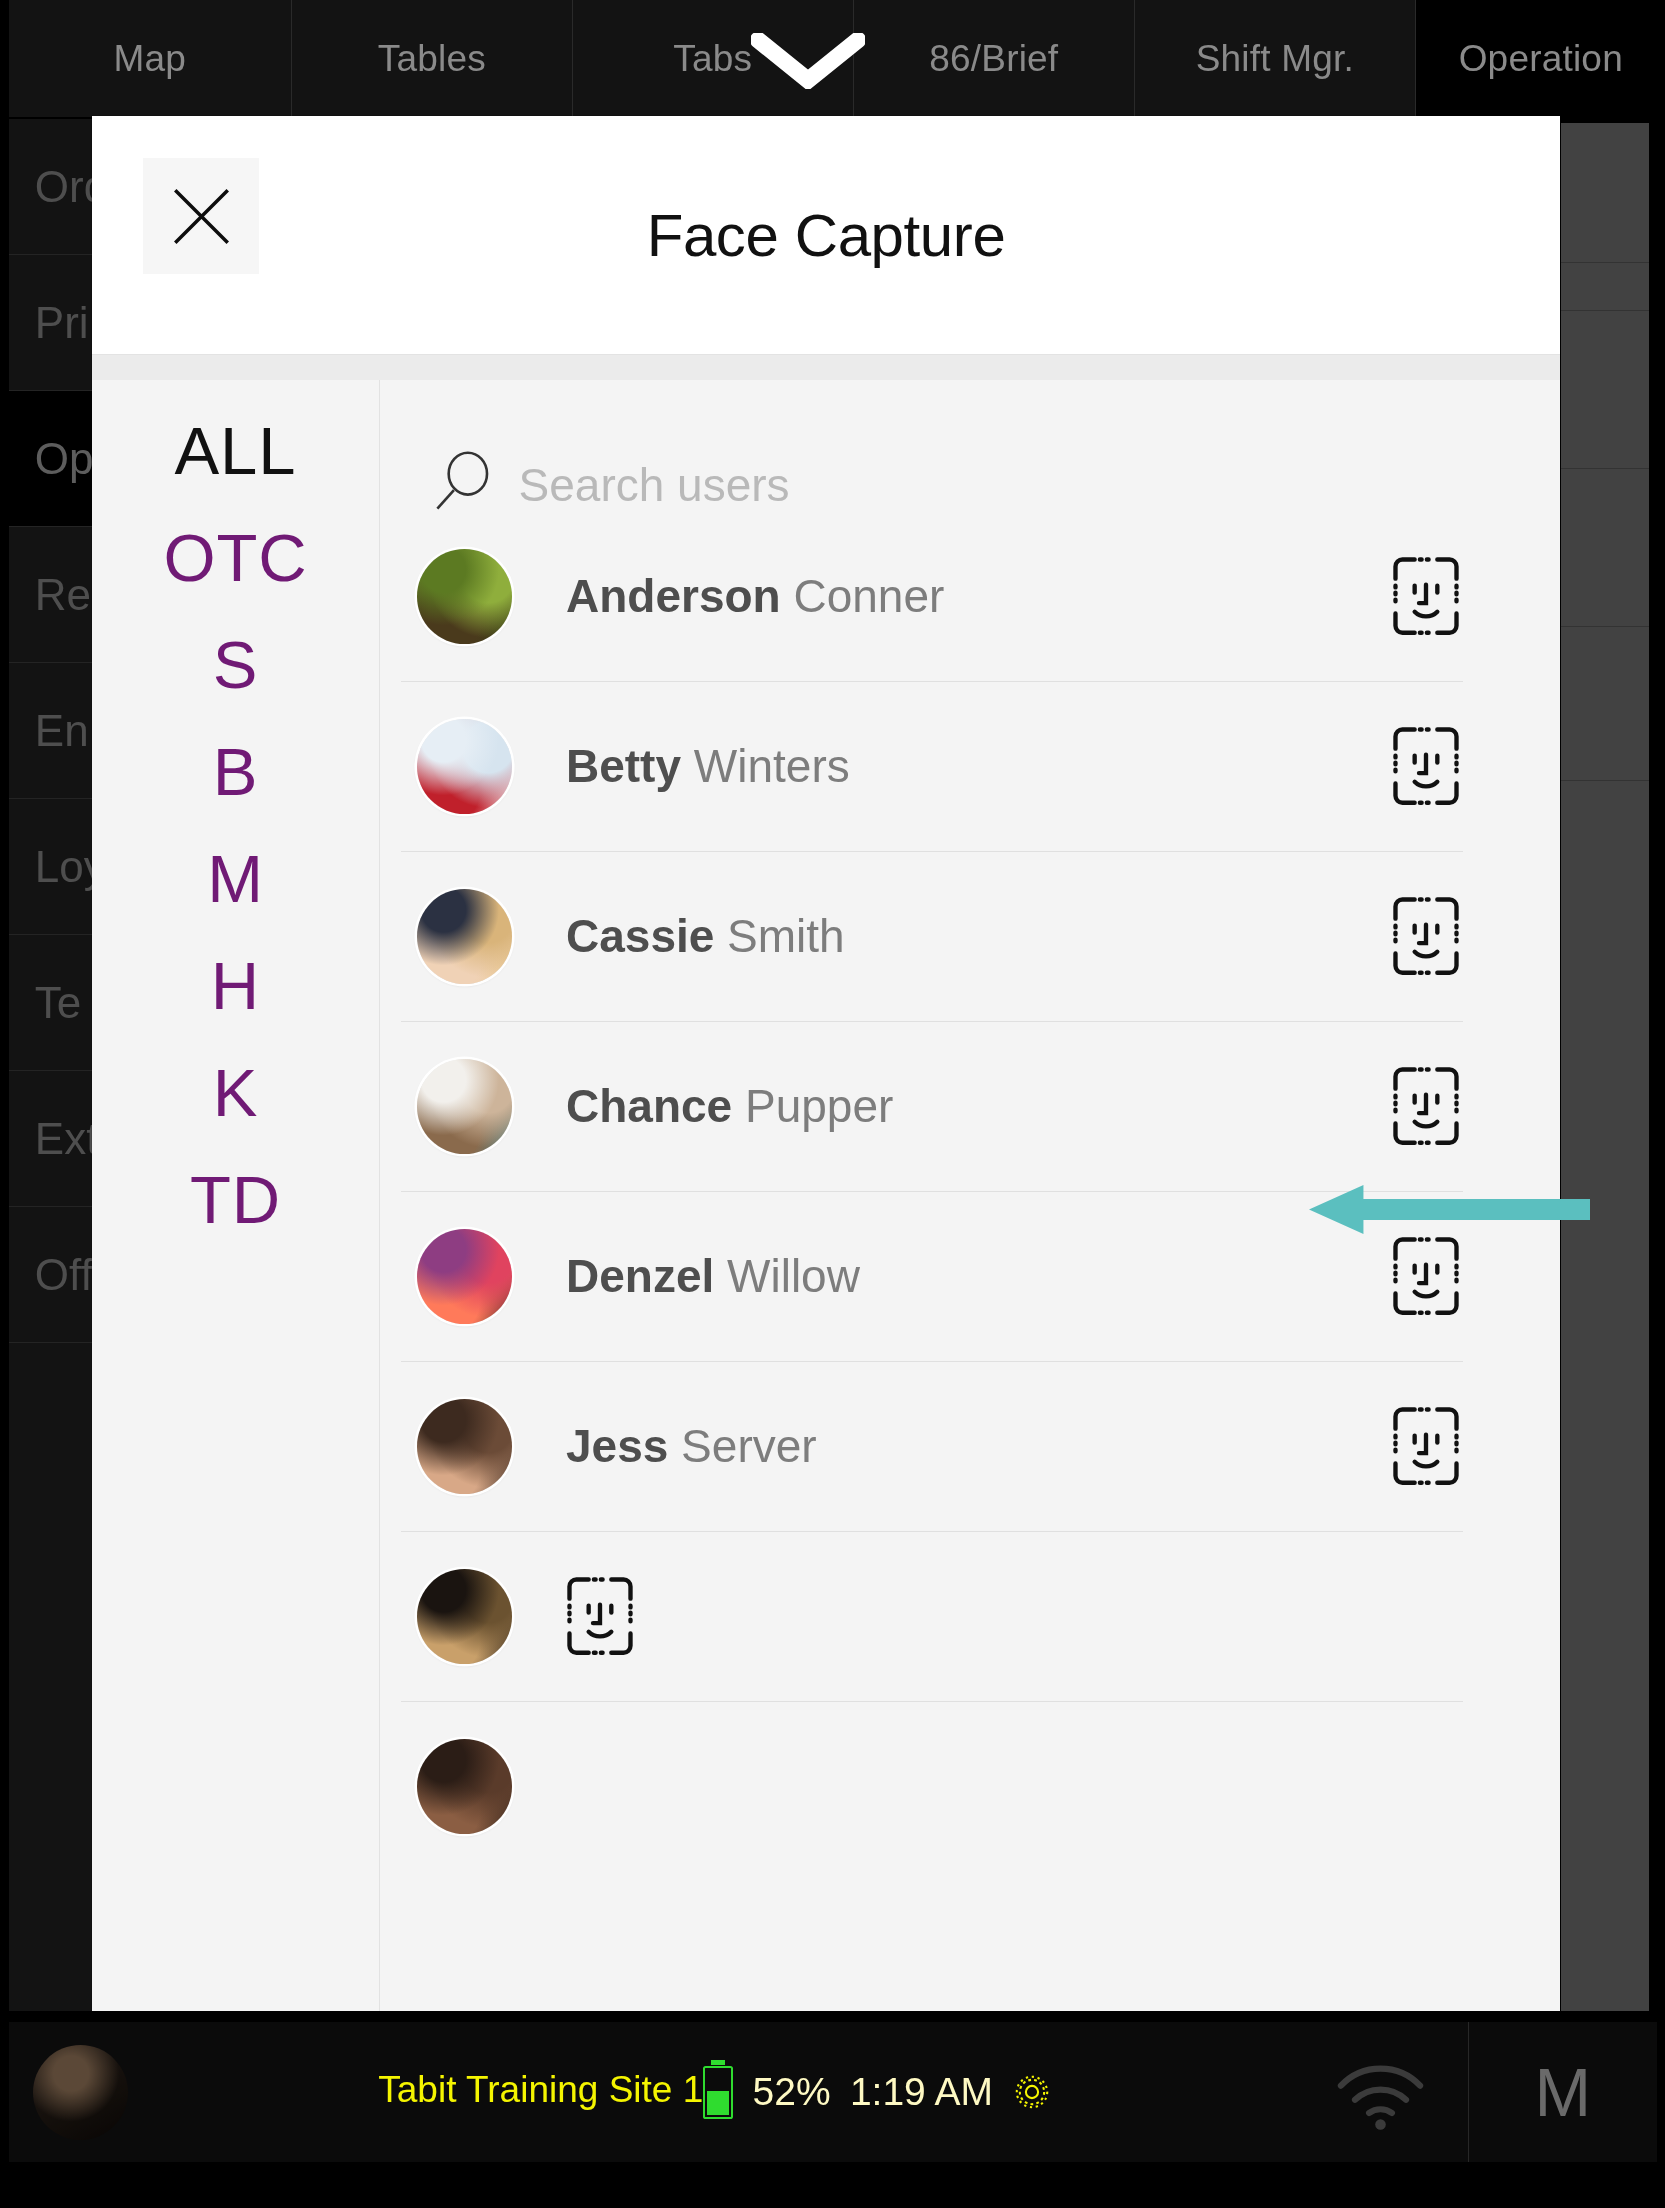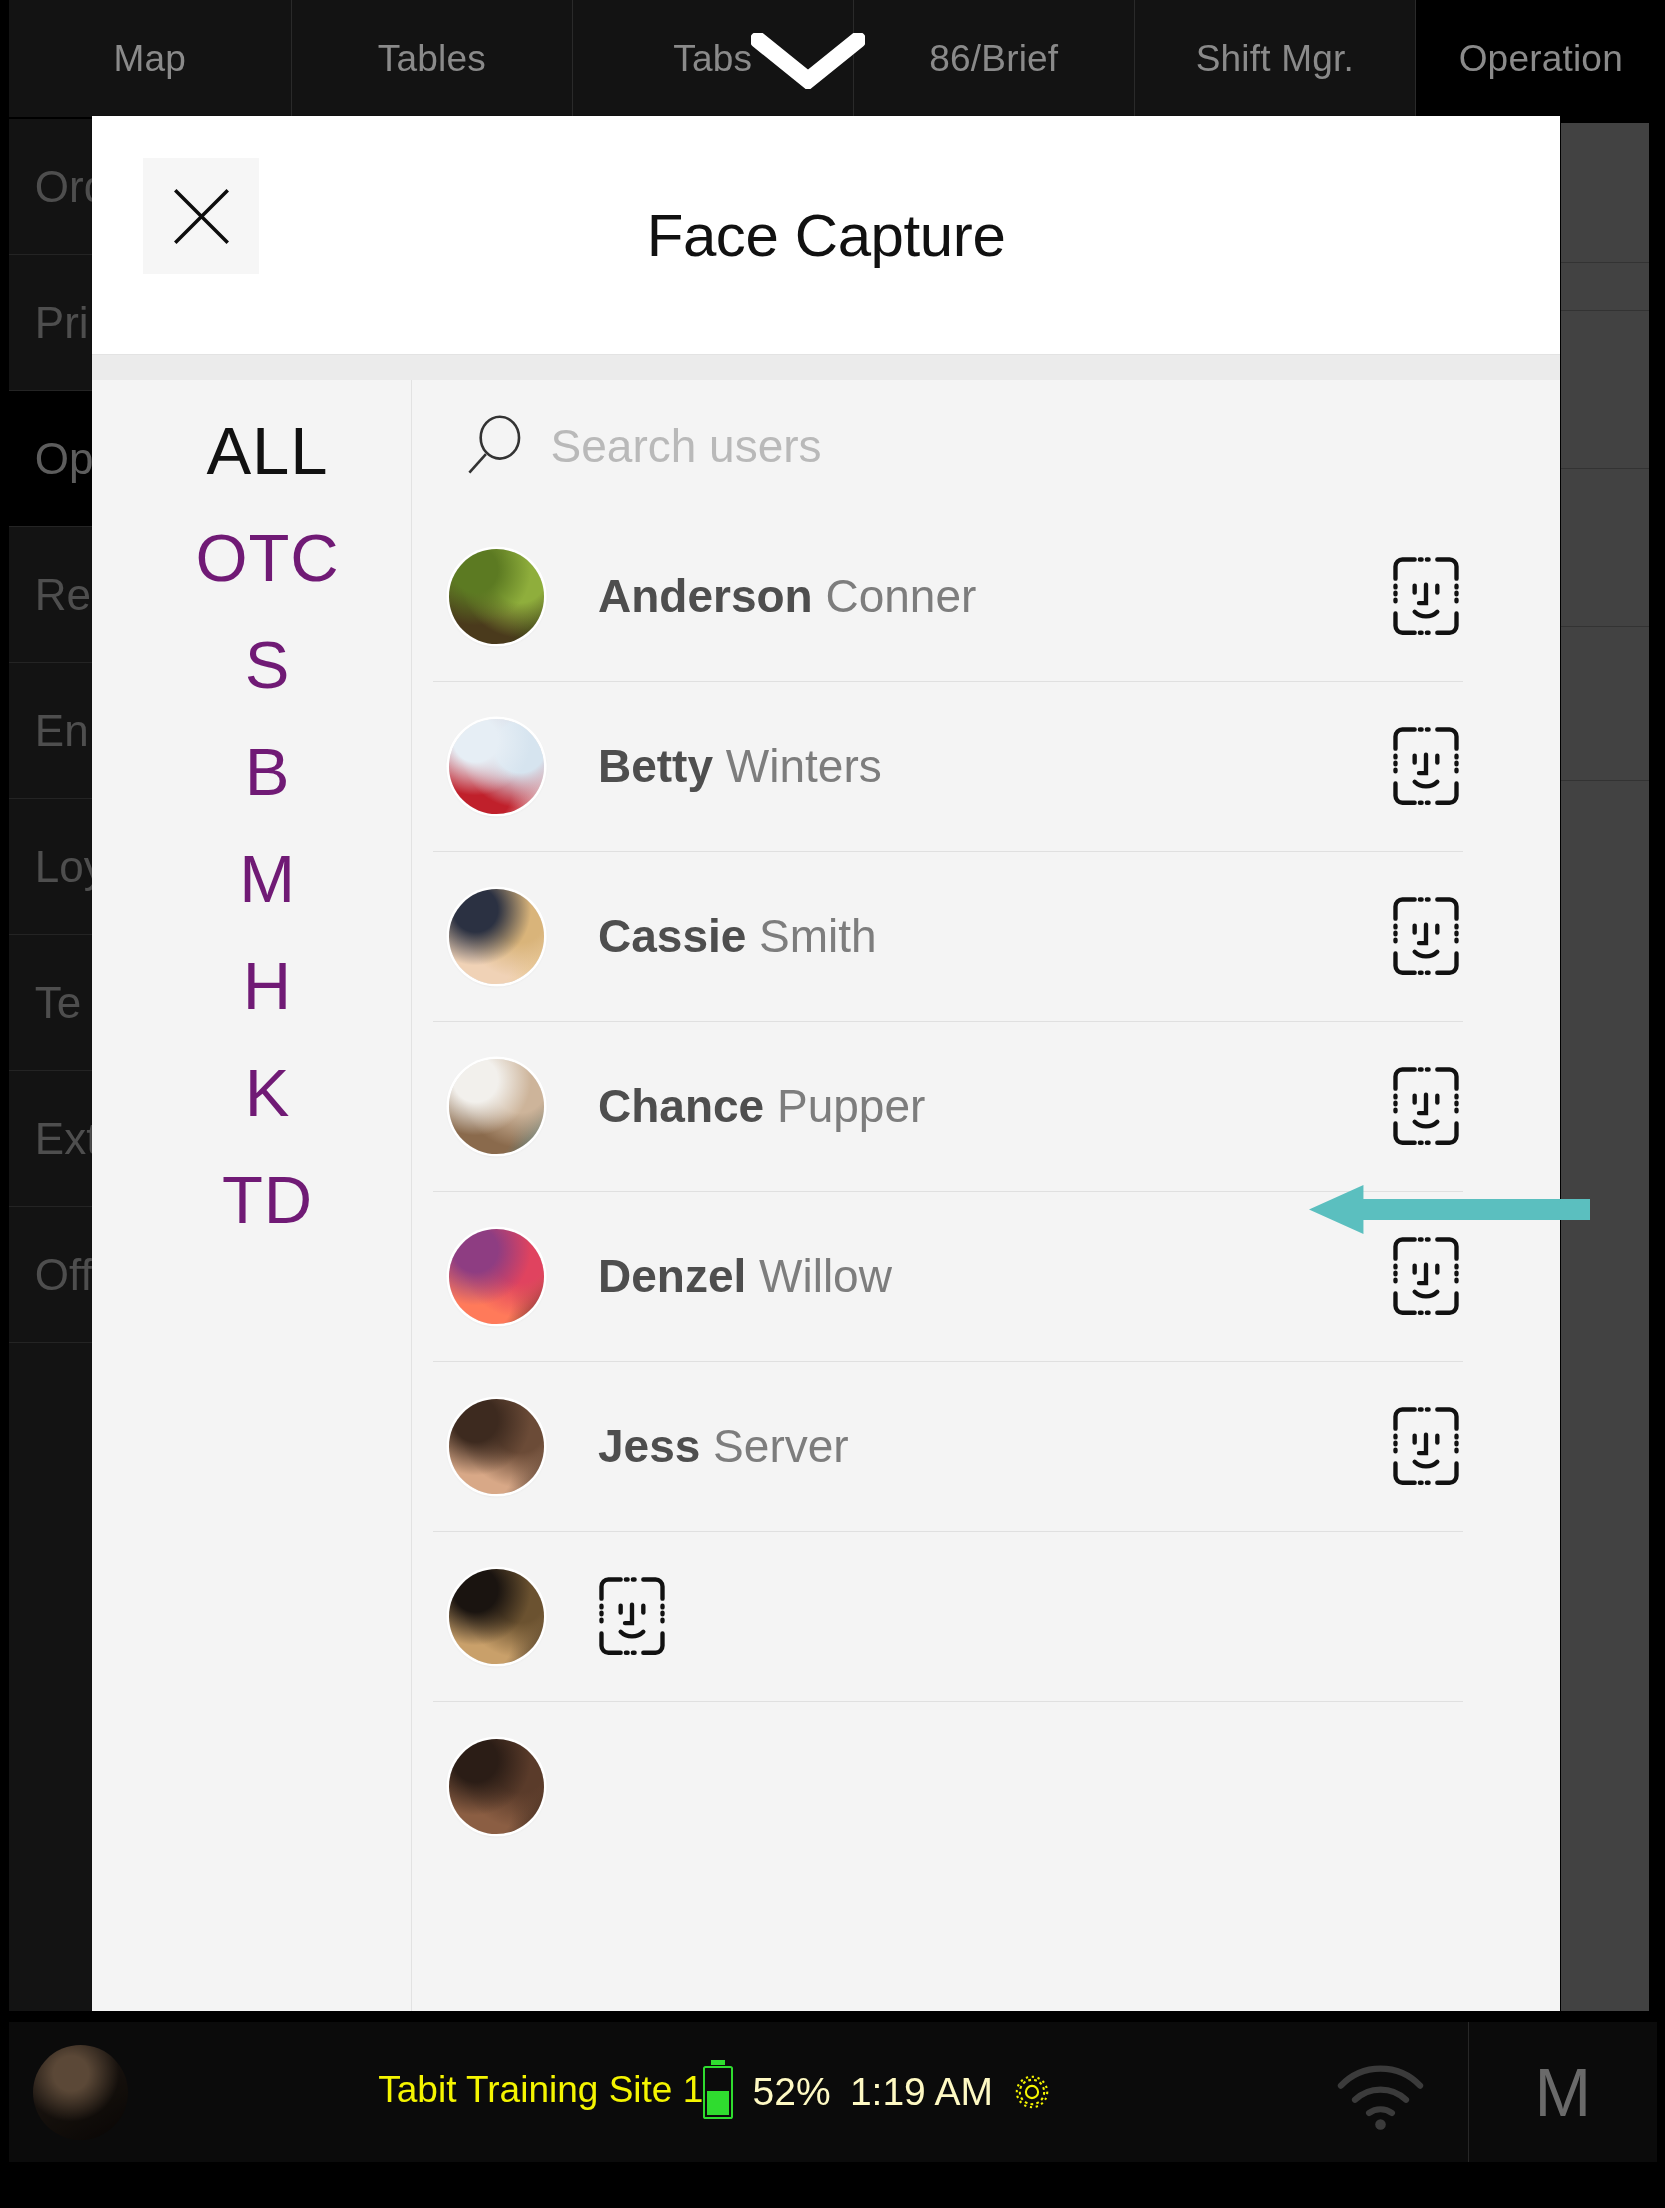--- a/index.html
+++ b/index.html
@@ -67,41 +67,41 @@
     background: #f6f6f6; display: flex; align-items: center; justify-content: center;
     cursor: pointer;
   }
   .modal-title {
     position: absolute; left: 0; top: 0; width: 100%; height: 239px;
     display: flex; align-items: center; justify-content: center;
     font-size: 60px; color: #111; font-weight: 400; letter-spacing: -0.4px;
   }
   .modal-subbar { height: 24.6px; background: #ebebeb; }
 
-  .modal-body { display: flex; height: calc(1907px - 239px - 24.6px); margin-left: 32px; }
+  .modal-body { display: flex; height: calc(1907px - 239px - 24.6px); }
 
   
   .letters {
     width: 288px; flex: 0 0 288px;
     border-right: 1.8px solid #e2e2e2;
     padding-top: 17.6px;
     display: flex; flex-direction: column; align-items: center;
   }
   .letter {
     height: 107px; width: 100%;
     display: flex; align-items: center; justify-content: center;
     font-size: 67px; color: #701a75; font-weight: 300; cursor: pointer;
     letter-spacing: 0.9px;
   }
   .letter.active { color: #111; }
 
   
   .list-panel { flex: 1 1 auto; position: relative; overflow: hidden; }
   .search-row {
-    height: 132px; display: flex; align-items: center; padding-left: 53px;
+    height: 132px; display: flex; align-items: flex-end; padding-left: 53px;
   }
   .search-icon { width: 61px; height: 61px; flex: 0 0 61px; margin-right: 24.6px; }
   .search-input {
     border: none; outline: none; background: transparent;
     font-family: "Liberation Sans", sans-serif;
     font-size: 46px; color: #444; width: 667px;
   }
   .search-input::placeholder { color: #b9b9b9; }
 
   .user-row {

